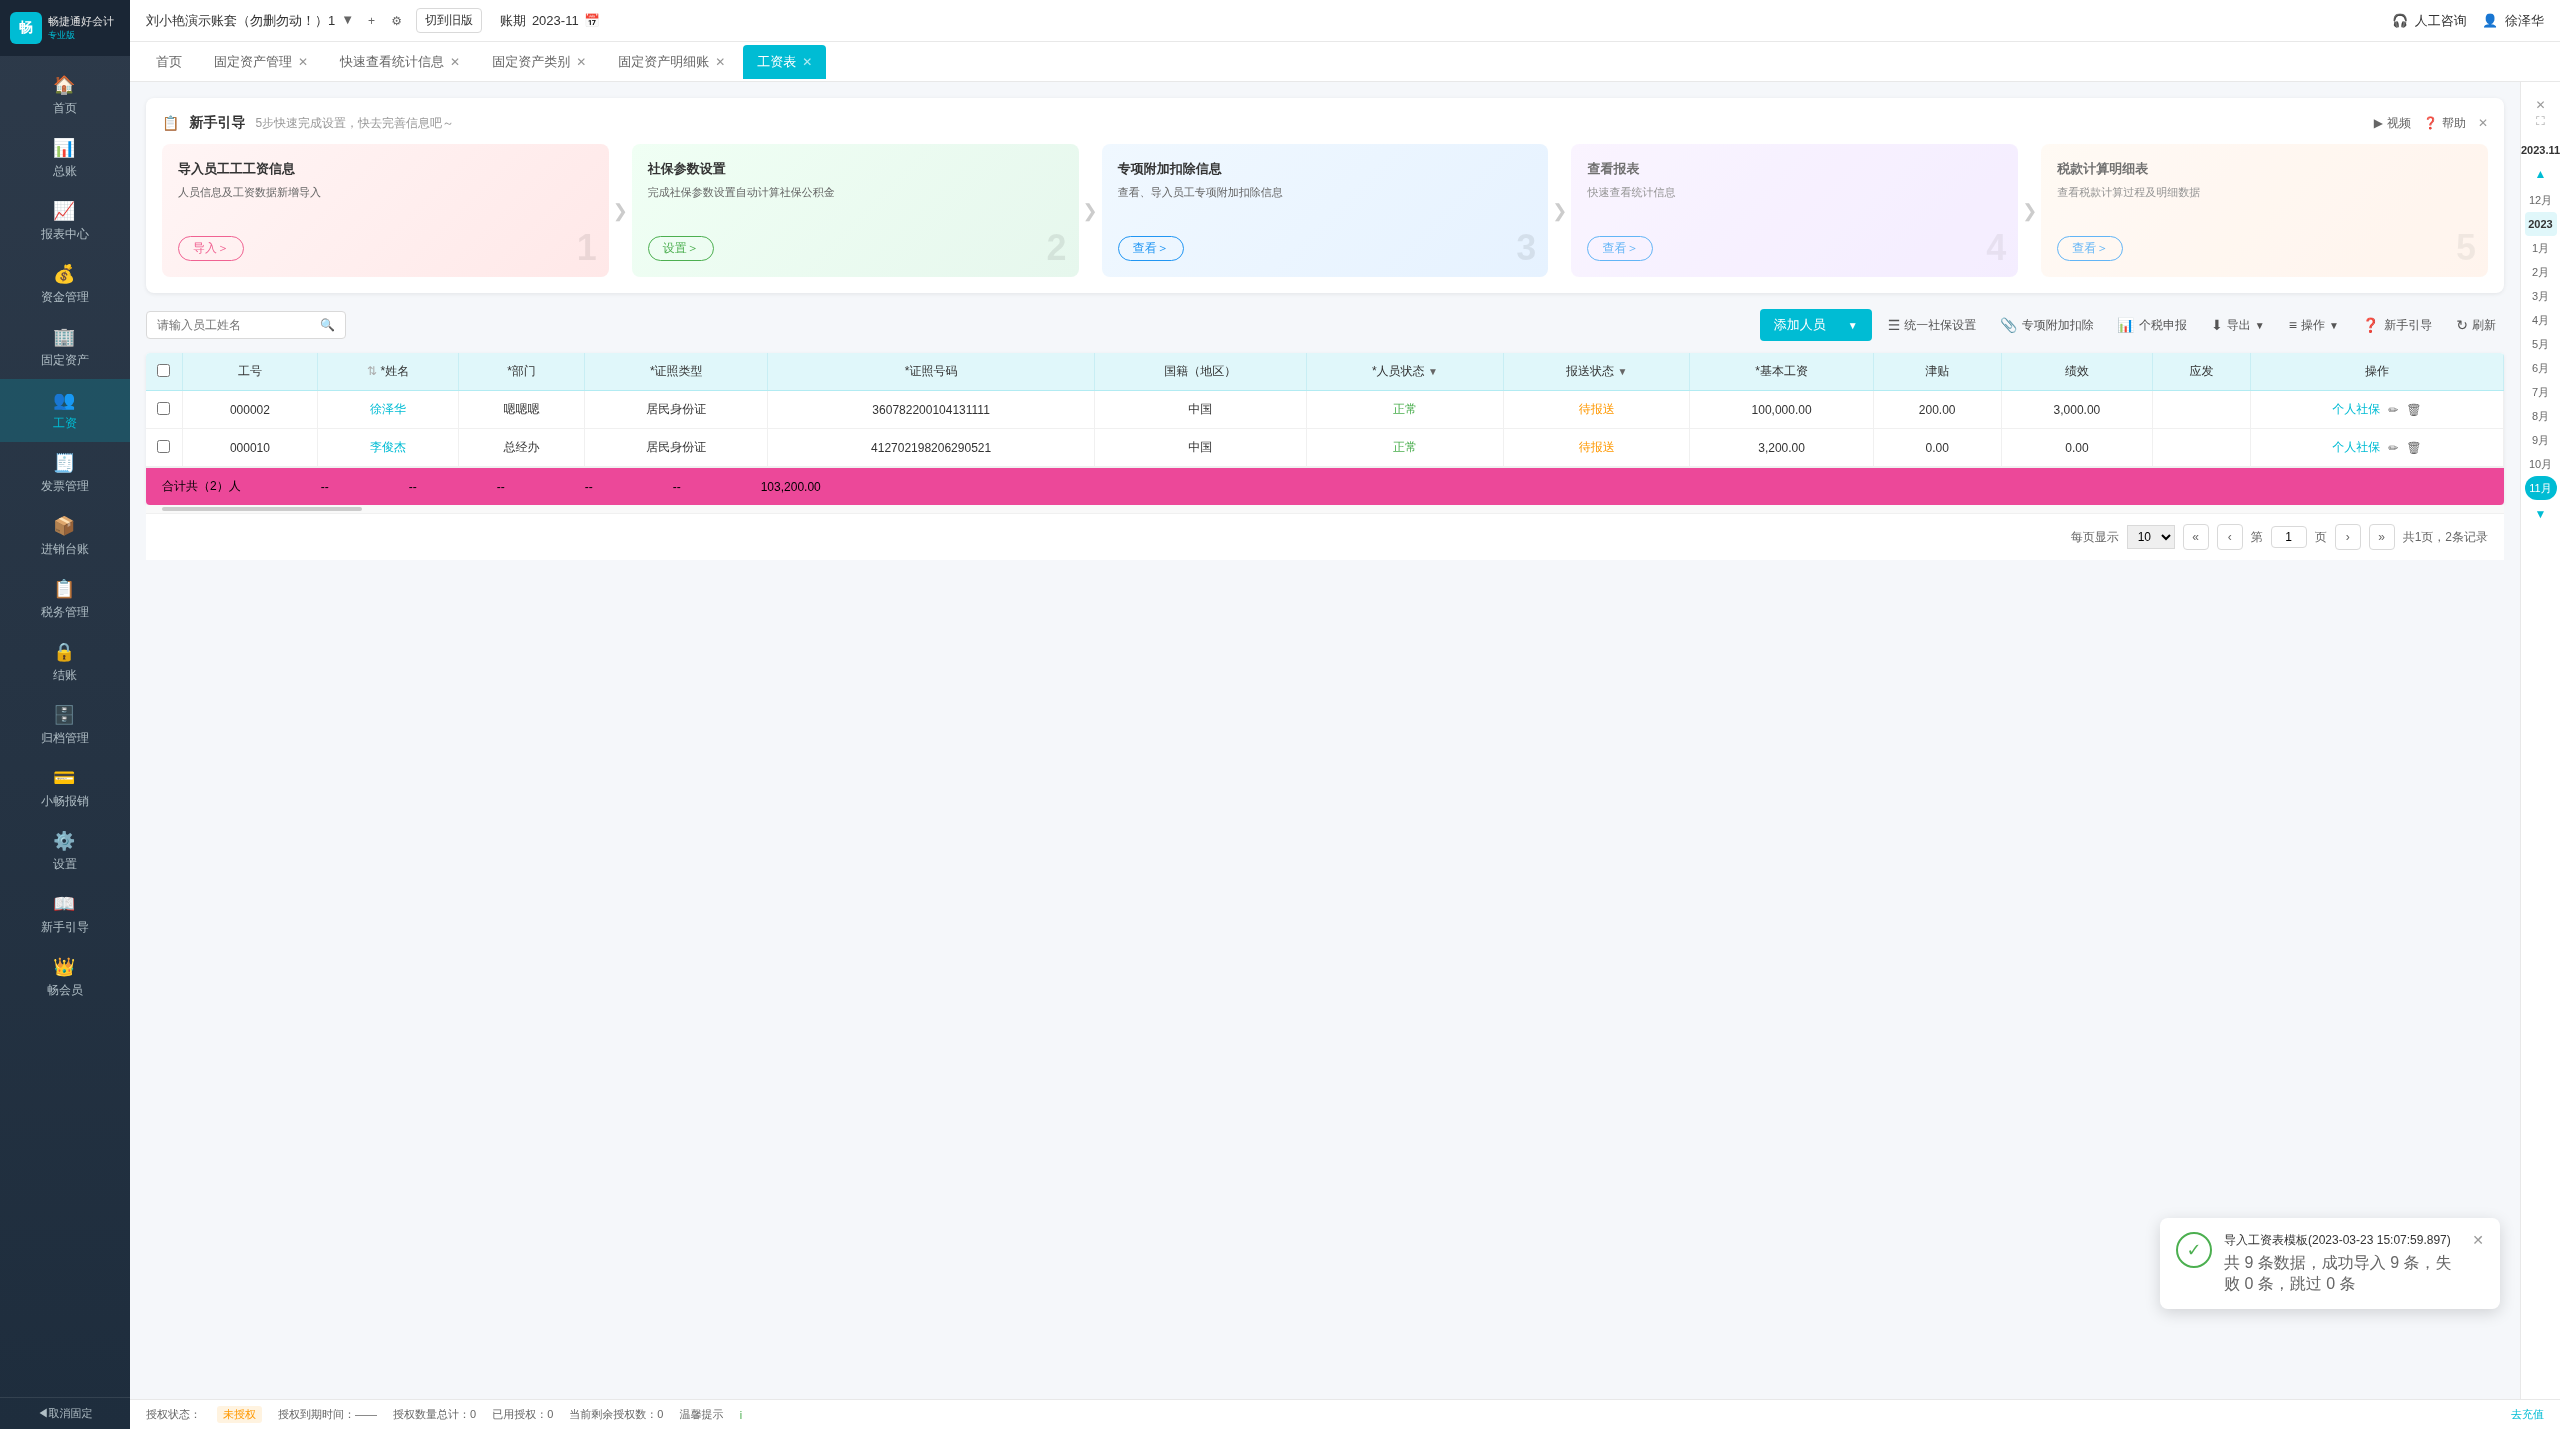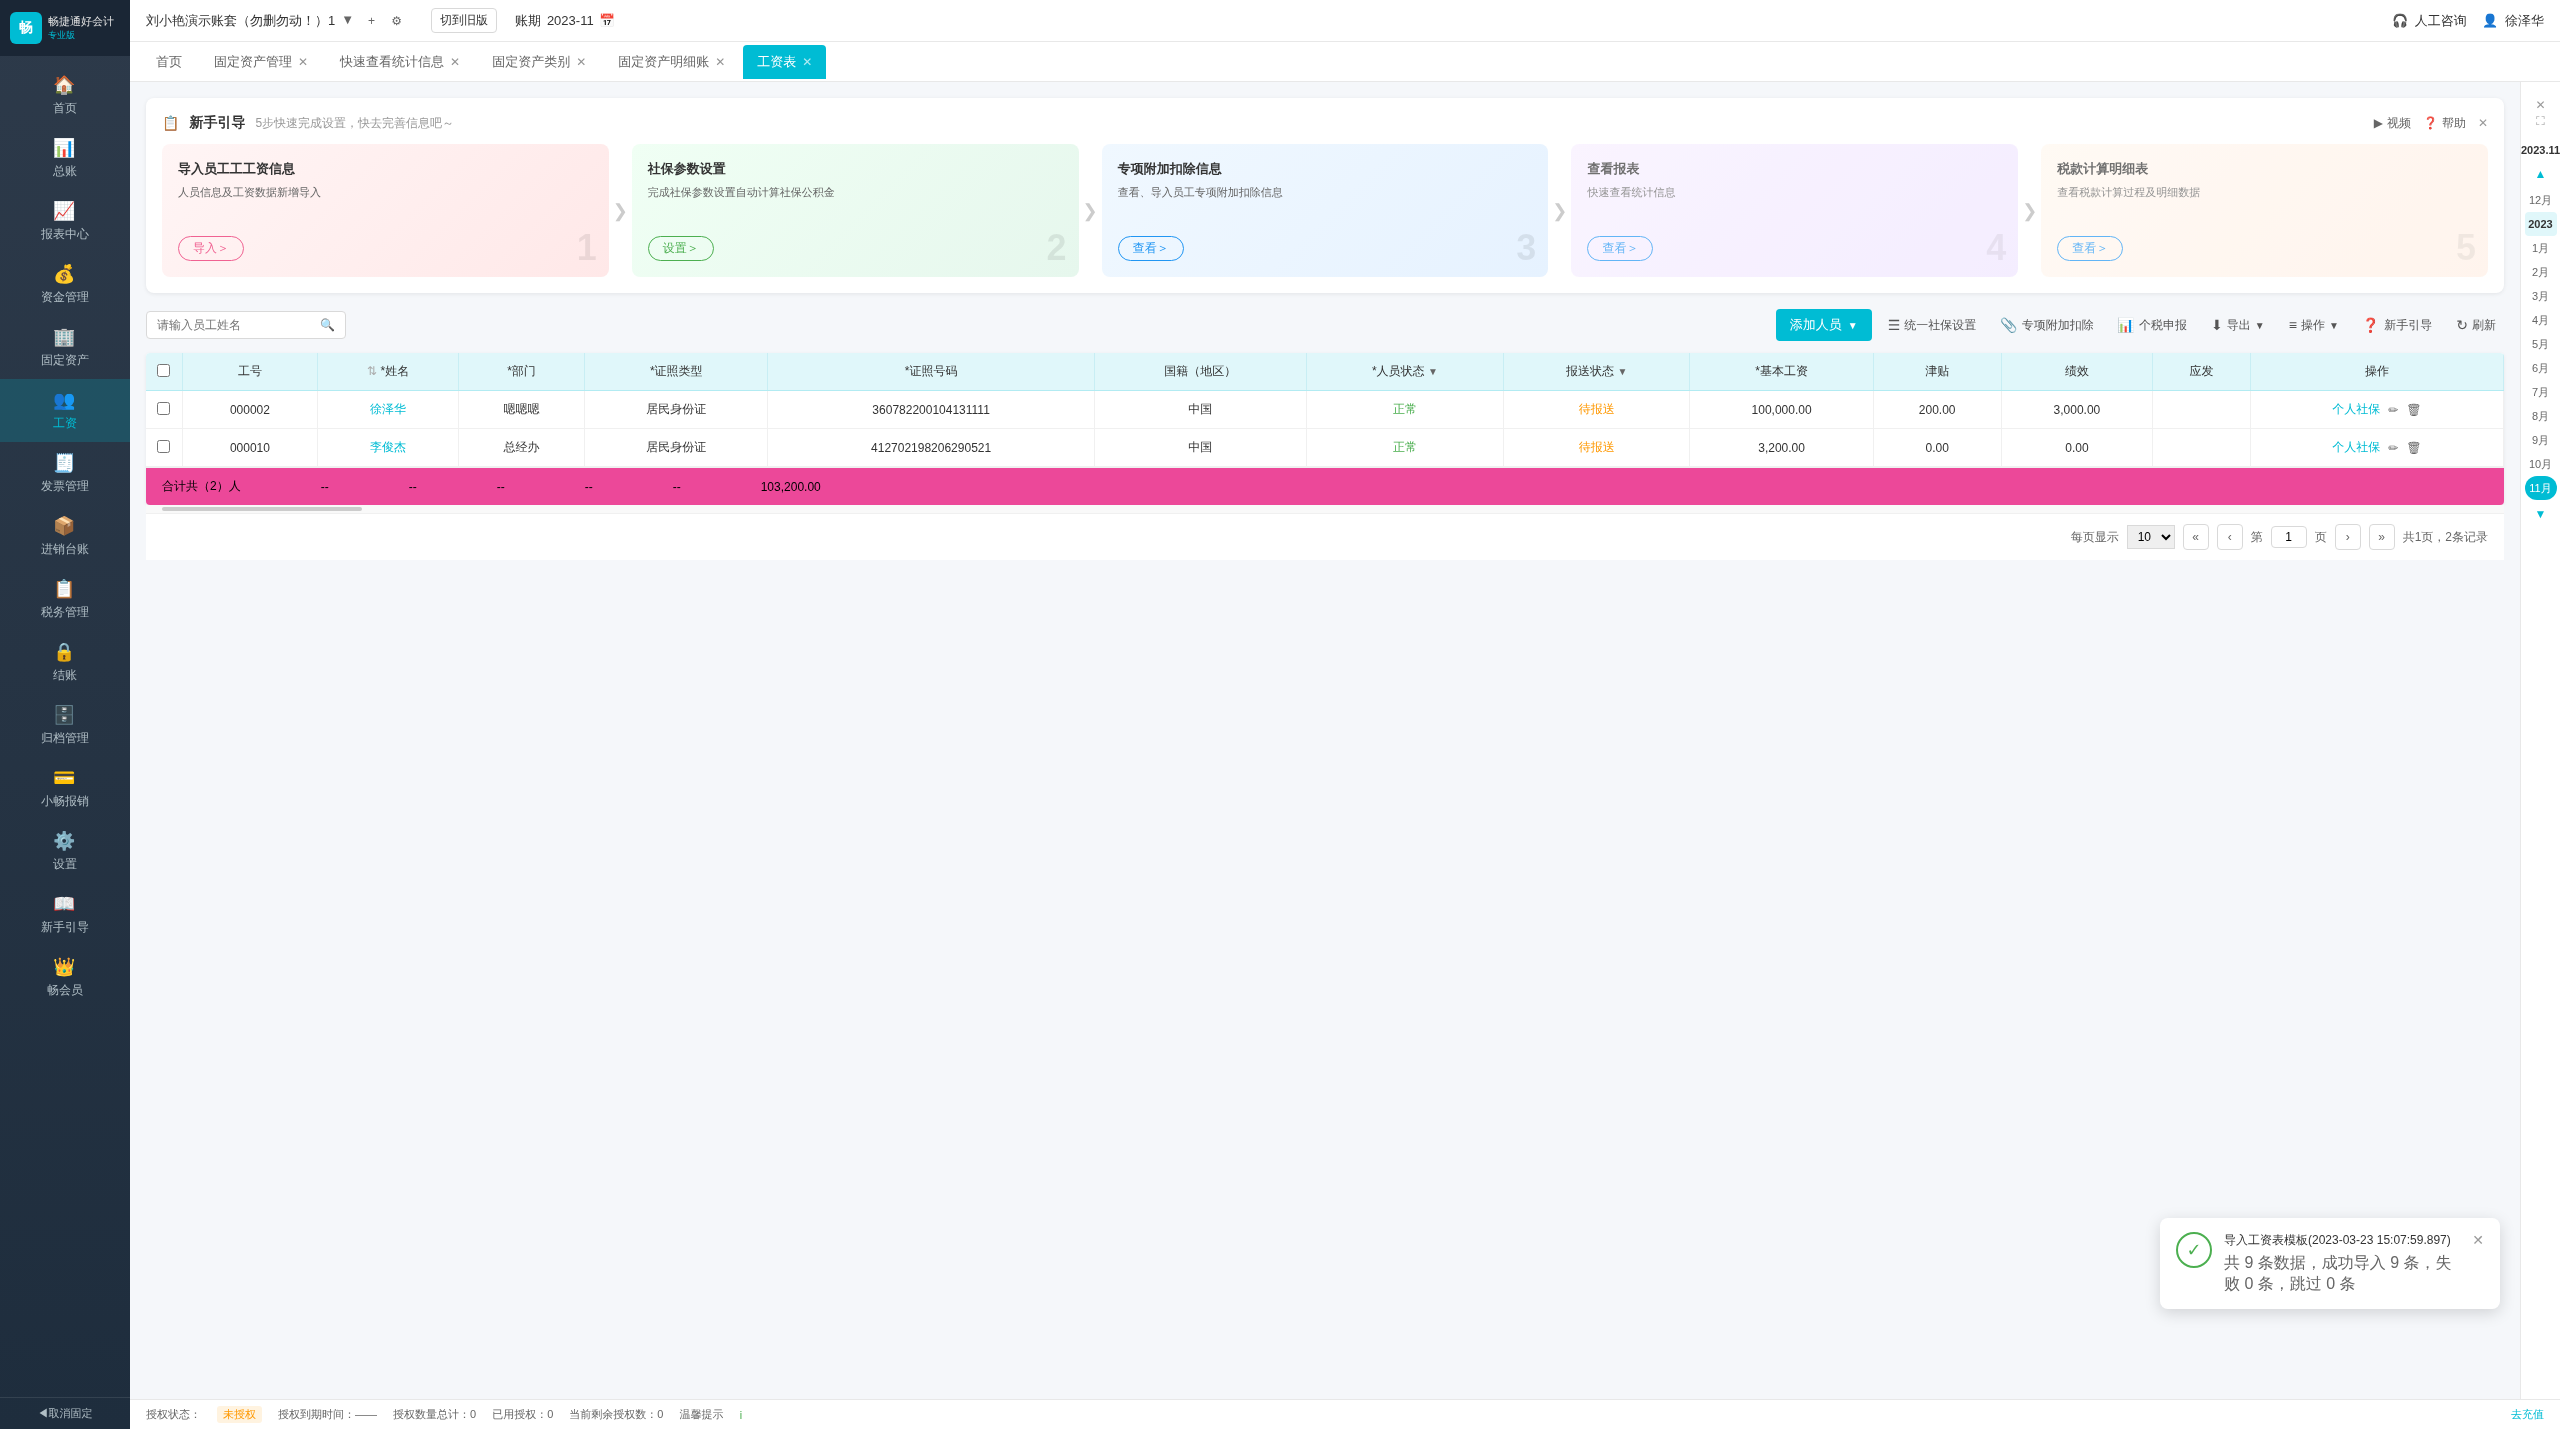--- a/index.html
+++ b/index.html
@@ -70,21 +70,20 @@
     .topbar-icons { display: flex; align-items: center; gap: 8px; color: #666; }
     .topbar-icon { cursor: pointer; padding: 4px; border-radius: 4px; }
     .topbar-btn {
       background: #fff;
       border: 1px solid #d9d9d9;
       border-radius: 4px;
       padding: 3px 8px;
       cursor: pointer;
       font-size: 12px;
       color: #333;
-      margin-left: 15px;
     }
     .topbar-period { display: flex; align-items: center; gap: 6px; color: #333; font-size: 13px; margin-left: 8px; }
     .topbar-right { margin-left: auto; display: flex; align-items: center; gap: 16px; color: #333; font-size: 13px; }
     .topbar-right-item { display: flex; align-items: center; gap: 6px; cursor: pointer; }
 
     
     .tabbar {
       height: 40px;
       background: #fff;
       display: flex;
@@ -184,21 +183,21 @@
       border: none; outline: none; font-size: 12px; flex: 1;
     }
     .add-btn {
       background: #00bcd4;
       color: #fff;
       border: none;
       border-radius: 4px;
       padding: 7px 14px;
       cursor: pointer;
       font-size: 13px;
-      display: flex; align-items: center; gap: 6px;
+      display: flex; align-items: center; gap: 22px;
       margin-left: auto;
     }
     .add-btn-arrow { font-size: 10px; }
     .toolbar-action {
       display: flex; align-items: center; gap: 4px;
       color: #555; font-size: 12px; cursor: pointer; padding: 4px 8px;
       border-radius: 4px;
     }
     .toolbar-action-icon { font-size: 14px; }
 

